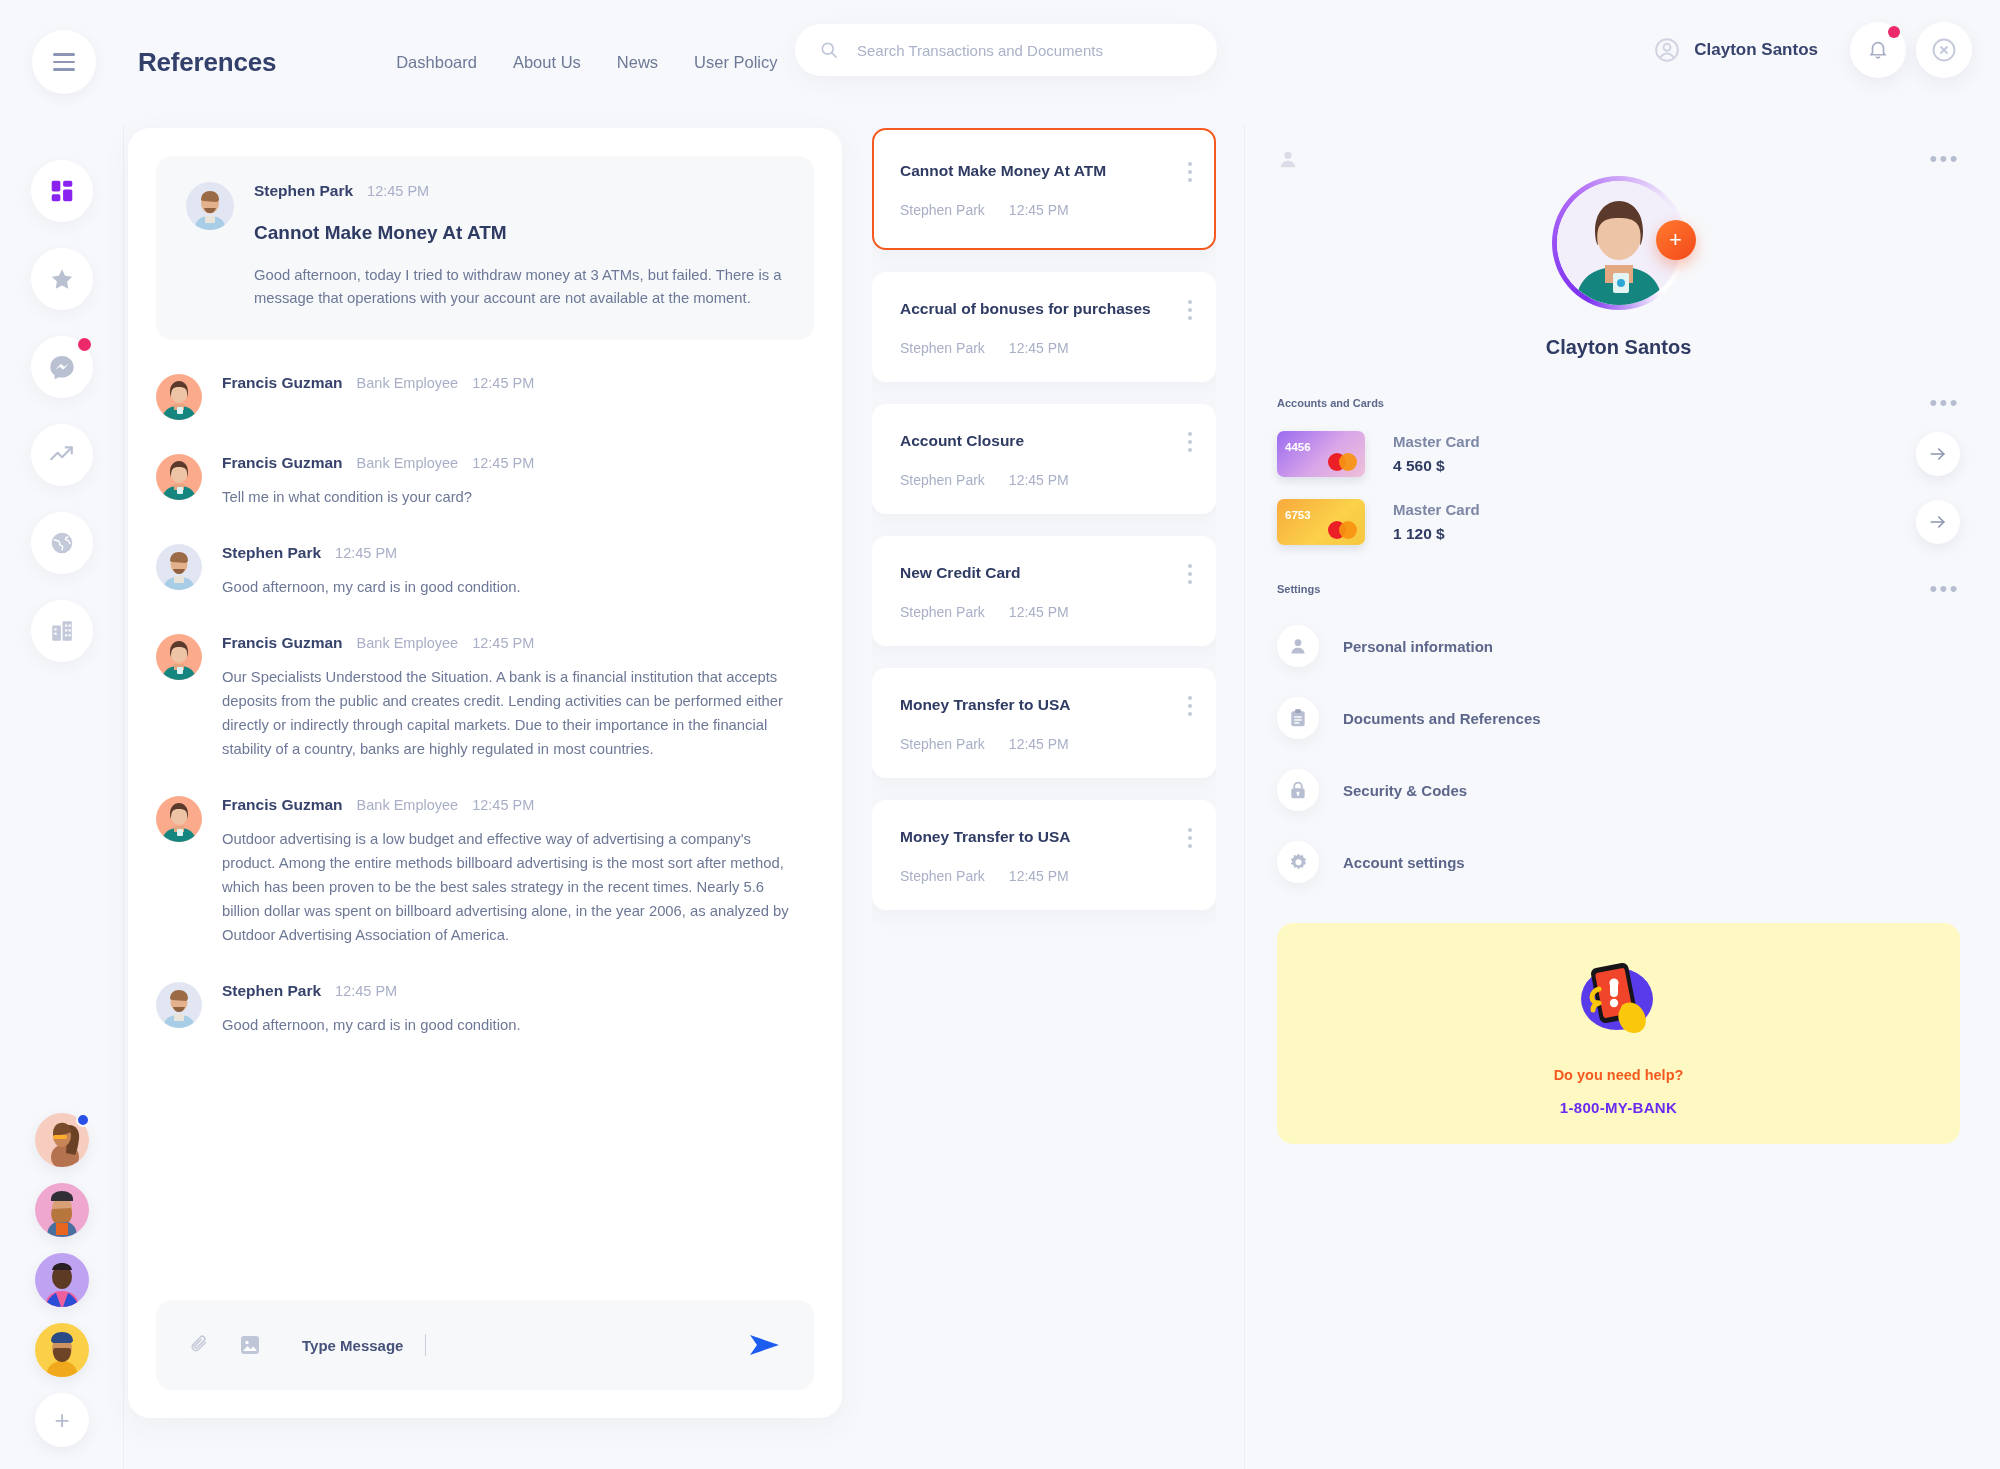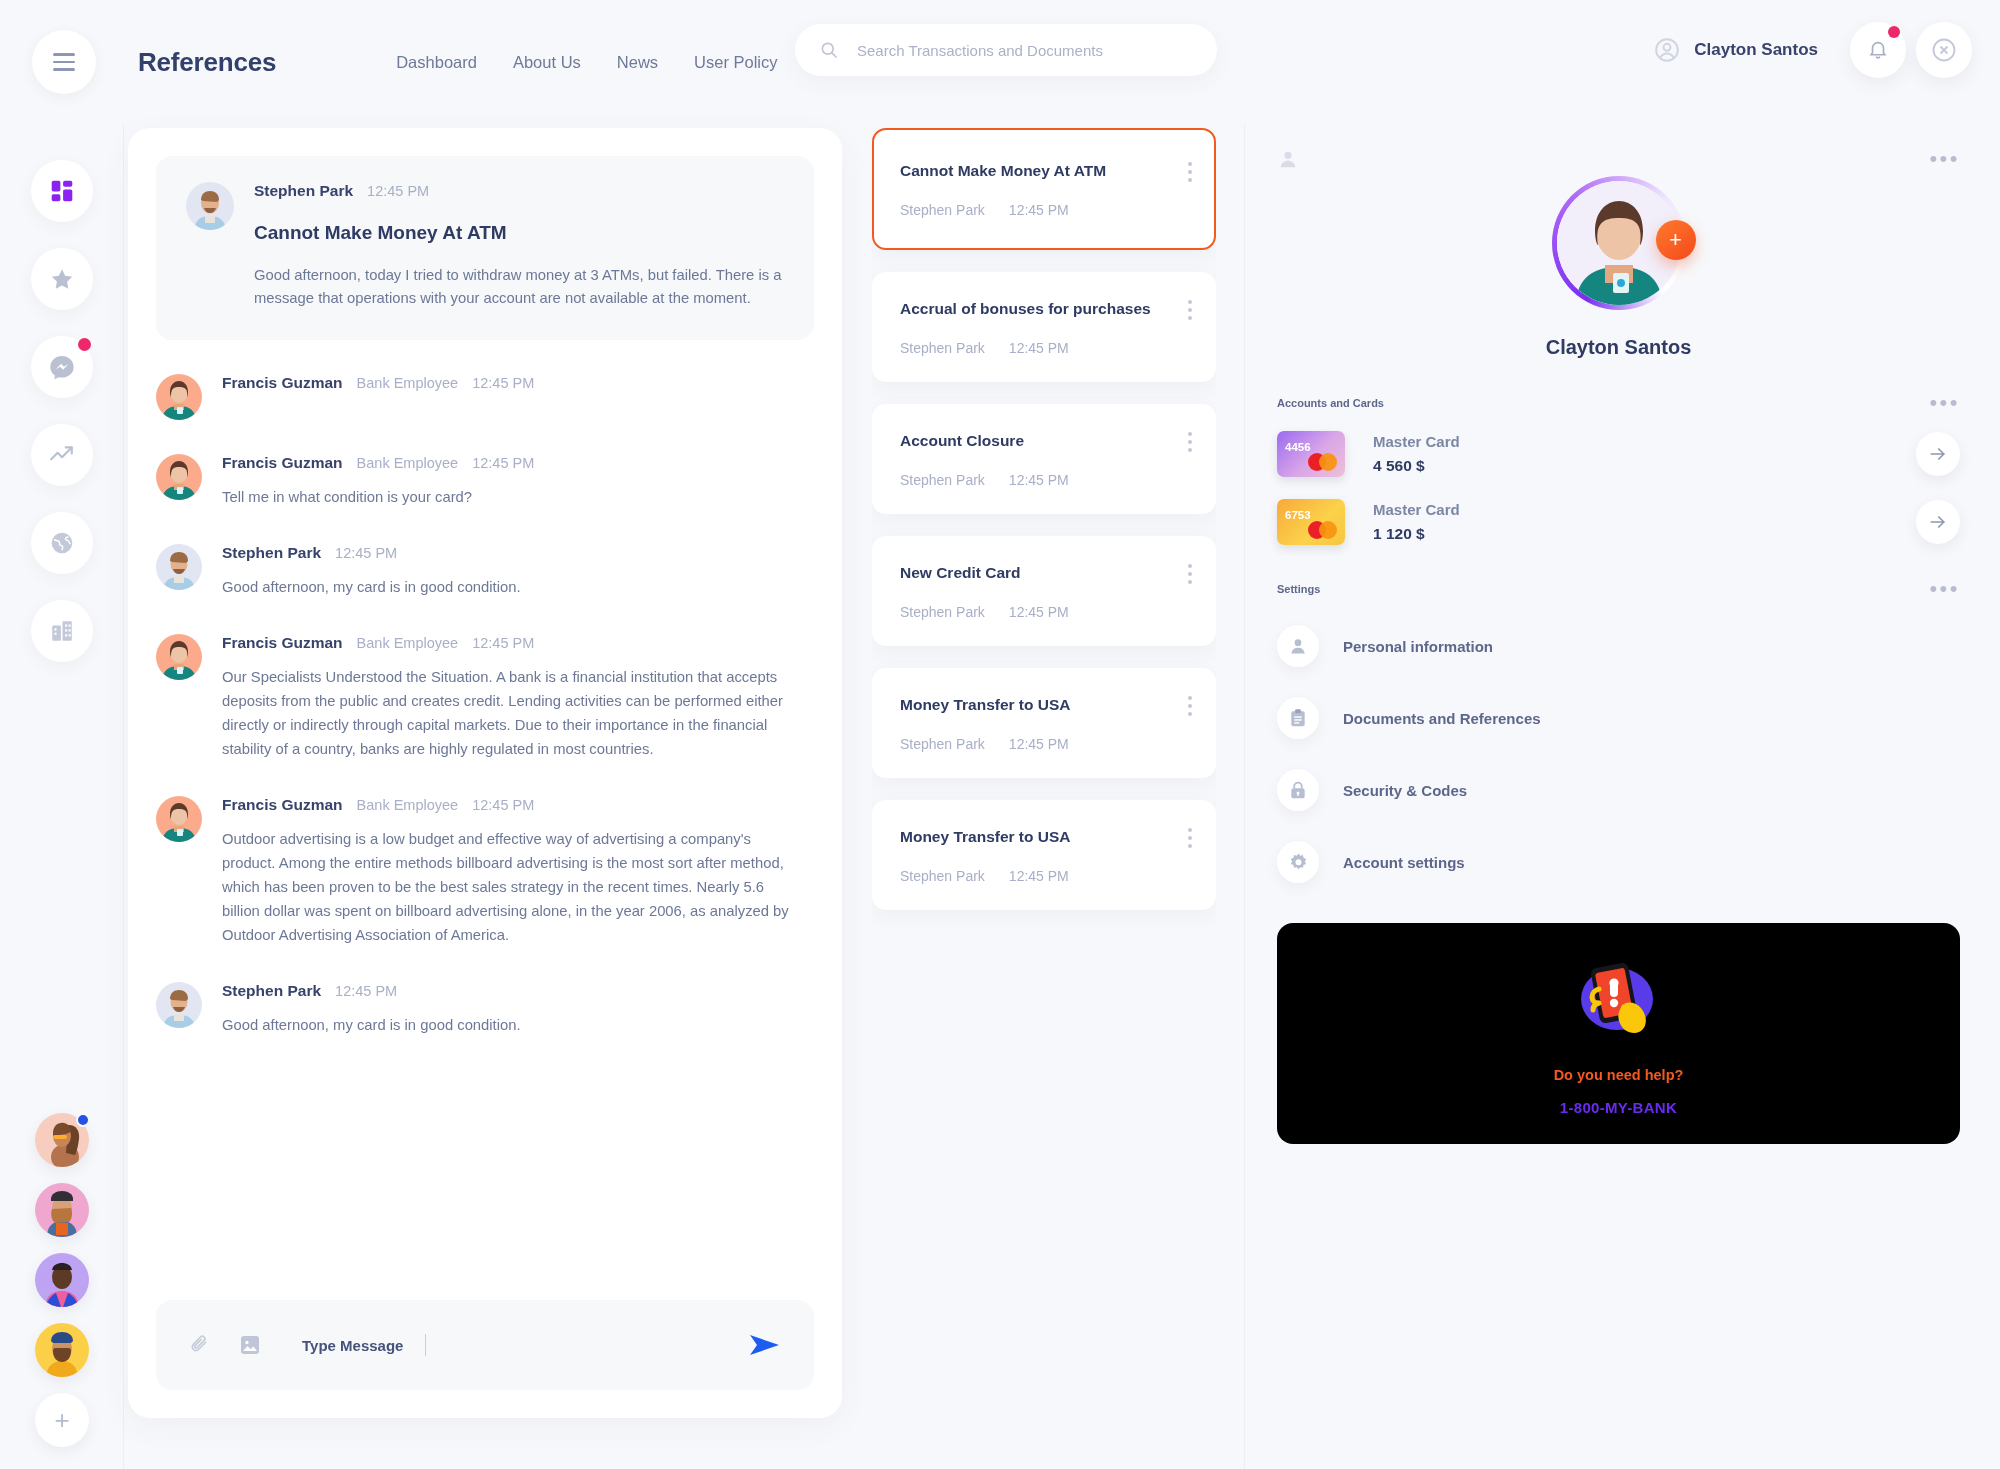--- a/index.html
+++ b/index.html
@@ -164,21 +164,21 @@
     align-items:center; justify-content:center; font-size:22px; line-height:1;
     box-shadow:0 6px 14px rgba(244,89,31,.35); cursor:pointer;
   }
   .profile-name { margin-top:26px; font-size:20px; font-weight:bold; color:#2f3b63; }
   .sec-head {
     display:flex; align-items:center; justify-content:space-between; margin-top:38px;
   }
   .sec-head .t { font-size:11px; font-weight:bold; color:#5b6casdf; color:#5c678b; }
   .card-row { display:flex; align-items:center; margin-top:22px; }
   .mini-card {
-    width:68px; height:46px; border-radius:7px; position:relative; flex:none;
+    width:88px; height:46px; border-radius:7px; position:relative; flex:none;
     overflow:hidden; box-shadow:0 4px 10px rgba(60,70,110,.14);
   }
   .mini-card .num {
     position:absolute; left:8px; top:10px; font-size:11.5px; font-weight:bold; color:#fff;
   }
   .mc-logo { position:absolute; right:7px; bottom:6px; width:30px; height:18px; }
   .mc-logo .c1, .mc-logo .c2 { position:absolute; width:18px; height:18px; border-radius:50%; top:0; }
   .mc-logo .c1 { left:0; background:#eb2027; }
   .mc-logo .c2 { left:11px; background:#f79410; opacity:.92; }
   .visa-logo {
@@ -194,21 +194,21 @@
     box-shadow:0 5px 14px rgba(60,70,110,.08); cursor:pointer;
   }
   .set-row { display:flex; align-items:center; margin-top:30px; cursor:pointer; }
   .set-ic {
     width:42px; height:42px; border-radius:50%; background:#fff; flex:none;
     display:flex; align-items:center; justify-content:center;
     box-shadow:0 5px 14px rgba(60,70,110,.06);
   }
   .set-row .lb { margin-left:24px; font-size:15px; font-weight:bold; color:#5c678b; }
   .help-card {
-    margin-top:40px; background:#000000; border-radius:16px; padding:30px 20px 28px 20px;
+    margin-top:40px; background:#fef9c3; border-radius:16px; padding:30px 20px 28px 20px;
     text-align:center;
   }
   .help-card .hq { margin-top:18px; font-size:14.5px; font-weight:bold; color:#f4591f; }
   .help-card .hp { margin-top:16px; font-size:15px; font-weight:bold; color:#6a2bf0; letter-spacing:.3px; }
 </style>
 </head>
 <body>
 
 <div class="app">
 

